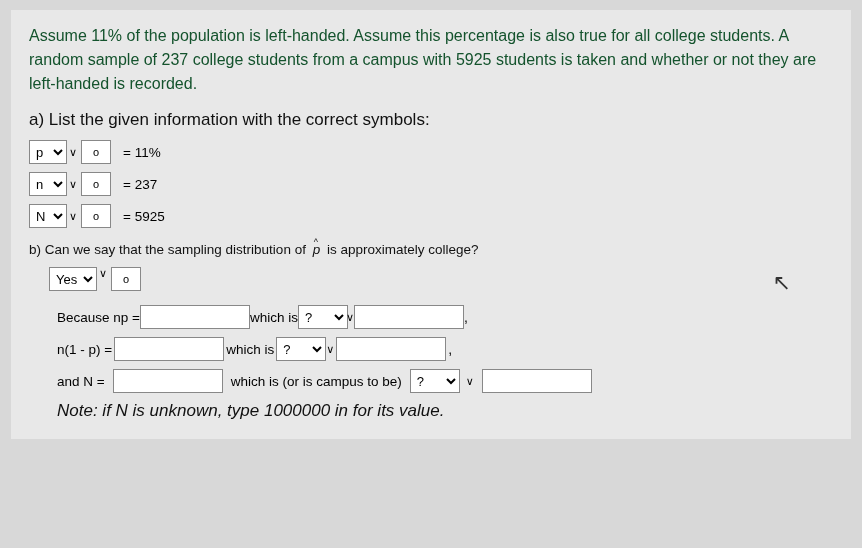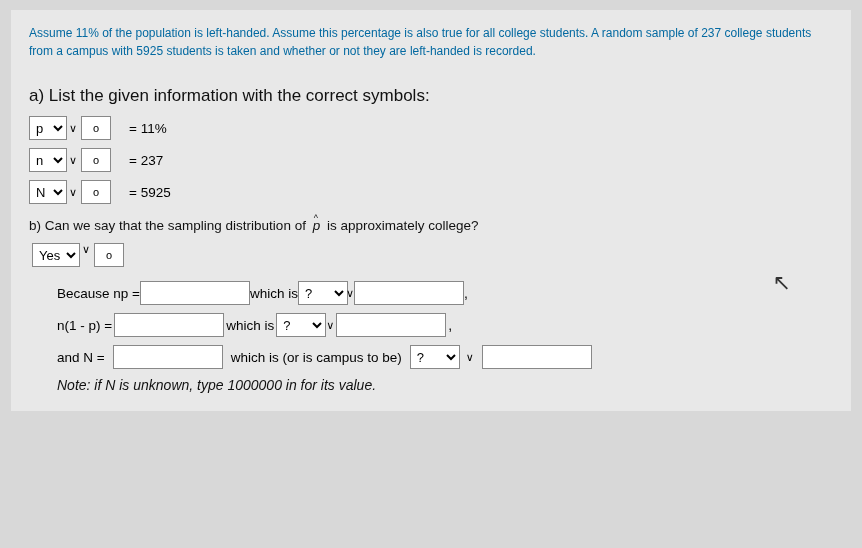--- a/index.html
+++ b/index.html
@@ -14,24 +14,24 @@
       justify-content: center;
       padding: 10px;
     }
     .main-container {
       background: #e8e8e8;
       width: 840px;
       padding: 14px 18px 18px 18px;
       position: relative;
     }
     .intro-text {
-      font-size: 12px;
+      font-size: 16px;
       line-height: 1.5;
-      margin-bottom: 26px;
-      color: #0369a1;
+      margin-bottom: 14px;
+      color: #14532d;
     }
     .section-label {
       font-size: 17px;
       margin-bottom: 10px;
       color: #111;
     }
     .row {
       display: flex;
       align-items: center;
       margin-bottom: 8px;
@@ -56,29 +56,29 @@
       padding: 2px 6px;
       font-size: 13px;
       height: 24px;
       display: inline-flex;
       align-items: center;
       min-width: 30px;
       justify-content: center;
     }
     .equals-text {
       font-size: 13.5px;
-      margin: 0 14px;
+      margin: 0 8px;
     }
     .section-b-label {
       font-size: 13.5px;
       margin: 14px 0 10px 0;
       color: #111;
     }
     .yes-row {
-      margin-left: 3px;
+      margin-left: 20px;
       margin-bottom: 14px;
       display: flex;
       align-items: flex-start;
       gap: 4px;
     }
     .because-row {
       display: flex;
       align-items: center;
       gap: 0;
       margin-left: 28px;
@@ -103,21 +103,21 @@
       background: #fff;
       height: 24px;
       font-size: 13px;
       padding: 0 4px;
       width: 110px;
     }
     .input-wide {
       width: 130px;
     }
     .note-text {
-      font-size: 14px;
+      font-size: 17px;
       margin-left: 28px;
       margin-top: 6px;
       color: #111;
       font-style: italic;
     }
     .cursor-arrow {
       position: absolute;
       right: 60px;
       top: 260px;
       font-size: 22px;

